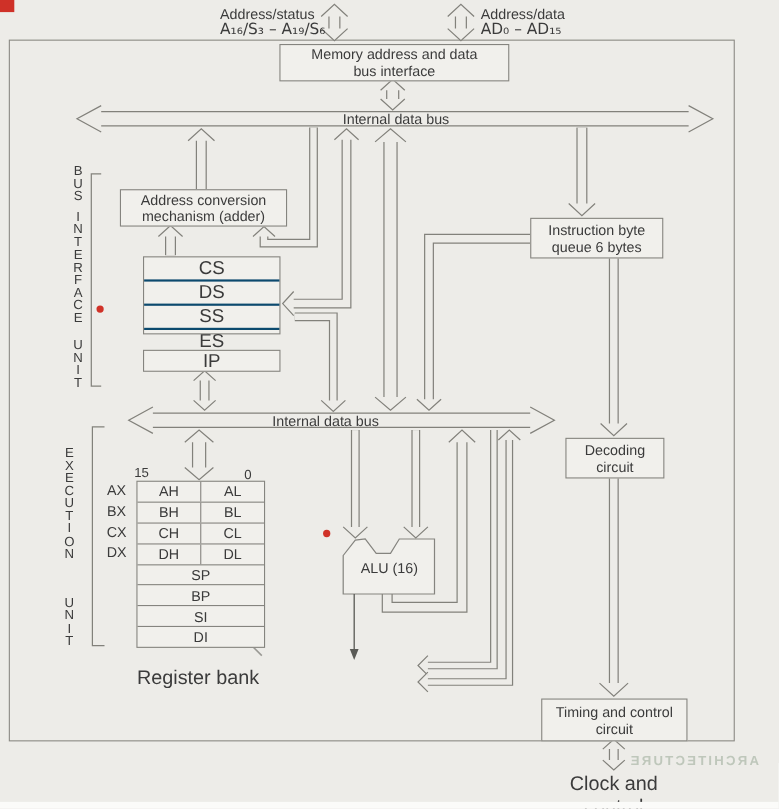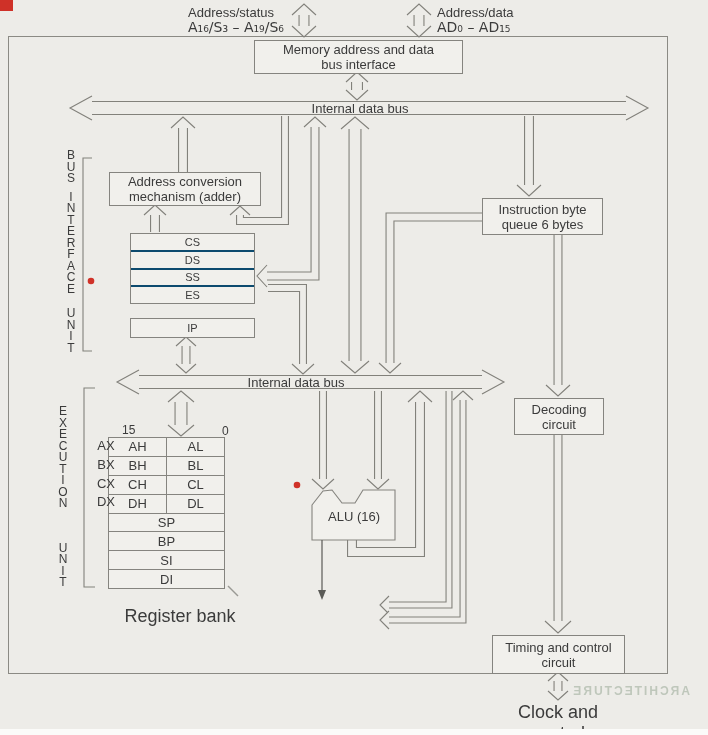--- a/index.html
+++ b/index.html
@@ -16,21 +16,21 @@
   }
   #wires{left:0; top:0; z-index:1;}
   .lbl{z-index:2; line-height:15px; font-size:13px;}
   .box{
     z-index:2; background:#f1f0ec; border:1px solid #85847f;
     display:flex; flex-direction:column; align-items:center; justify-content:center;
     text-align:left; font-size:13px; line-height:15px;
   }
   .busLabel{z-index:2; font-size:13px; text-align:center;}
   .stack{z-index:2; background:#f1f0ec; border:1px solid #85847f; display:flex; flex-direction:column;}
-  .stack .row{flex:1; display:flex; align-items:center; justify-content:center; font-size:11px;}
+  .stack .row{flex:1; display:flex; align-items:center; justify-content:center; font-size:17px;}
   .stack .row + .row{border-top:2px solid #0c4a6e;}
   .vword{z-index:2; display:flex; flex-direction:column; align-items:center; font-size:12px; line-height:11.5px; letter-spacing:0;}
   .bitlbl{z-index:2; font-size:12px;}
   #reg-grid{z-index:2; background:#f1f0ec; border:1px solid #85847f; display:flex; flex-direction:column;}
   #reg-grid .rrow{flex:1; display:flex;}
   #reg-grid .rrow + .rrow{border-top:1px solid #85847f;}
   #reg-grid .cell{flex:1; display:flex; align-items:center; justify-content:center; font-size:13px;}
   #reg-grid .cell.split{border-left:1px solid #85847f;}
   .regname{z-index:2; font-size:13px; text-align:center;}
   .sub{font-family:"DejaVu Sans", sans-serif; font-size:14px;}
@@ -167,21 +167,21 @@
       <polygon points="312,505 323,491 332,490 342,503 355,503 363,490 395,490 395,540 312,540" fill="#f1f0ec" stroke="#85847f" stroke-width="1.1"></polygon>
       <line x1="322" y1="540" x2="322" y2="596" stroke="#5a5a56" stroke-width="1.2"></line>
       <polygon points="322,600 318,590 326,590" fill="#5a5a56"></polygon>
       <path d="M92,158 L83,158 L83,351 L92,351" fill="none" stroke="#82817b" stroke-width="1.1"></path>
       <path d="M95,388 L84,388 L84,587 L95,587" fill="none" stroke="#82817b" stroke-width="1.1"></path>
       <line x1="228" y1="586" x2="238" y2="596" stroke="#9a9994" stroke-width="1.4"></line>
       <circle cx="91" cy="281" r="3.3" fill="#d03228"></circle>
       <circle cx="297" cy="485" r="3.3" fill="#d03228"></circle>
     </svg>
 
-  <div class="abs lbl" style="left:188px; top:5px;">
+  <div class="abs lbl" style="left:200px; top:5px;">
     <div>Address/status</div>
     <div class="sub">A₁₆/S₃ – A₁₉/S₆</div>
   </div>
   <div class="abs lbl" style="left:437px; top:5px;">
     <div>Address/data</div>
     <div class="sub">AD₀ – AD₁₅</div>
   </div>
 
   <div class="abs box" style="left:254px; top:40px; width:207px; height:32px;">
     <div>Memory address and data</div>
@@ -271,21 +271,21 @@
         <span>U</span>
         <span>N</span>
         <span>I</span>
         <span>T</span>
       </div>
     </div>
 
   <div class="abs bitlbl" style="left:122px; top:423px;">15</div>
   <div class="abs bitlbl" style="left:222px; top:424px;">0</div>
   <div class="abs" id="reg-names"></div>
-  <div class="abs" id="reg-grid" style="left:108px; top:437px; width:115px; height:150px;">
+  <div class="abs" id="reg-grid" style="left:124px; top:437px; width:115px; height:150px;">
       <div class="rrow">
         <div class="cell">AH</div>
         <div class="cell split">AL</div>
       </div>
       <div class="rrow">
         <div class="cell">BH</div>
         <div class="cell split">BL</div>
       </div>
       <div class="rrow">
         <div class="cell">CH</div>

